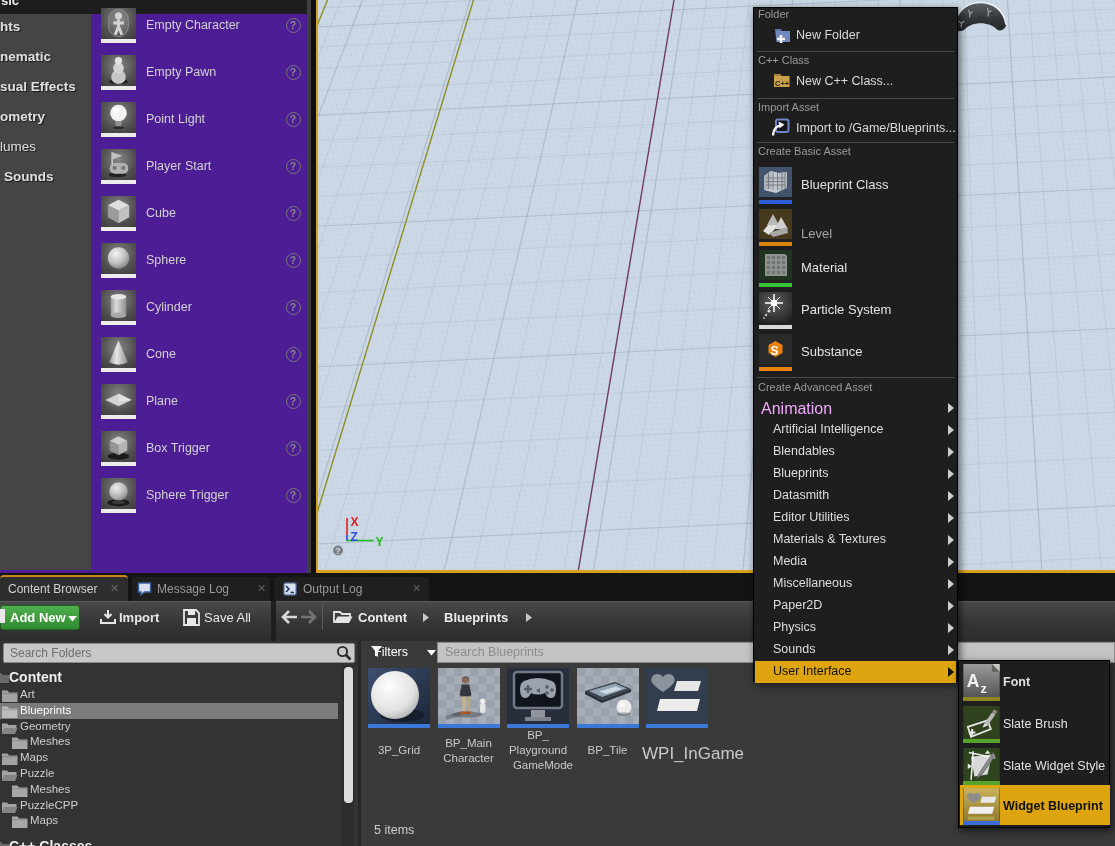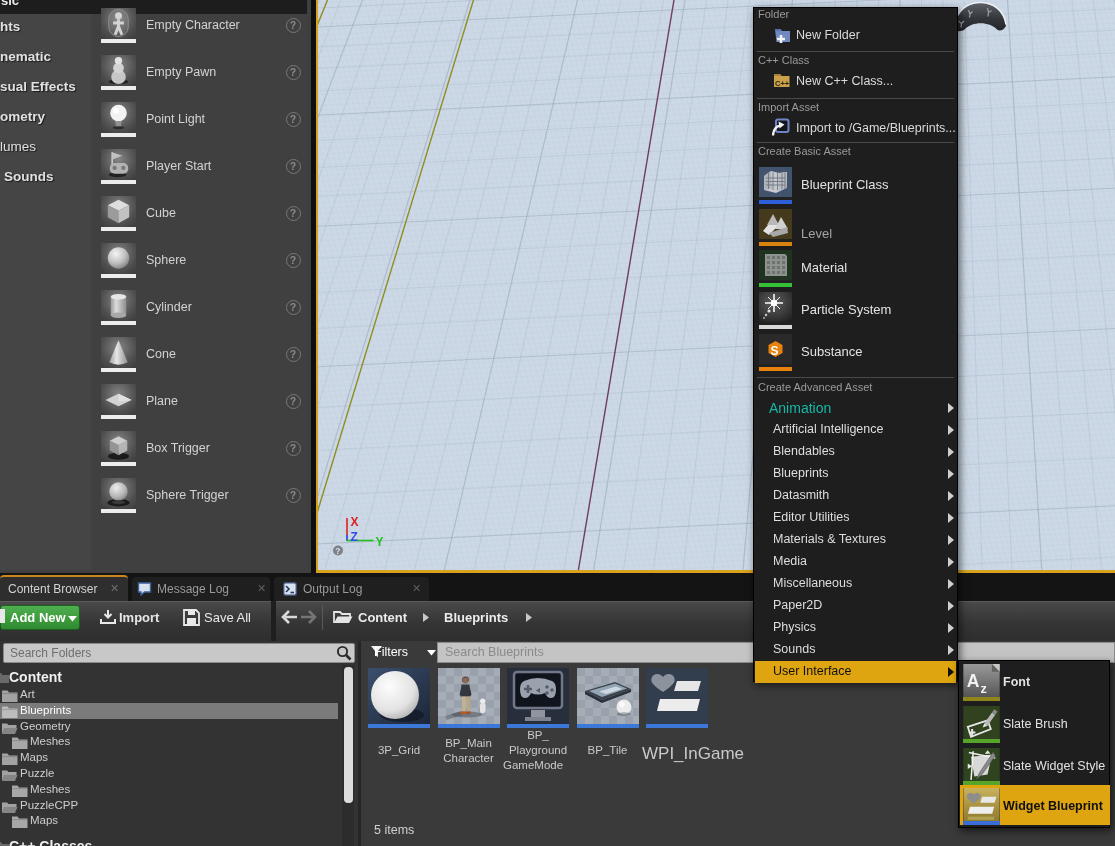--- a/index.html
+++ b/index.html
@@ -112,21 +112,21 @@
 
 <line x1="346.5" y1="518" x2="346.5" y2="535" stroke="#e02020" stroke-width="1.6"></line>
 <line x1="346.5" y1="535" x2="346.5" y2="541" stroke="#2040e0" stroke-width="1.6"></line>
 <line x1="346" y1="540.5" x2="373" y2="540.5" stroke="#20c020" stroke-width="1.6"></line>
 <text x="350" y="526" font-size="12" font-weight="bold" fill="#e02020" font-family="Liberation Sans">X</text>
 <text x="350" y="541" font-size="12" font-weight="bold" fill="#3048e8" font-family="Liberation Sans">Z</text>
 <text x="375" y="546" font-size="12" font-weight="bold" fill="#20c020" font-family="Liberation Sans">Y</text>
 <circle cx="337.5" cy="550.5" r="5" fill="#7d828a"></circle>
 <text x="334.7" y="554.3" font-size="8.5" font-weight="bold" fill="#d8dce2" font-family="Liberation Sans">?</text>
 </svg>
-<div class="a" style="left:0;top:0;width:311px;height:573px;background:#404040;overflow:hidden">
+<div class="a" style="left:0;top:0;width:311px;height:573px;background:#4c1d95;overflow:hidden">
 <div class="a" style="left:0;top:0;width:311px;height:13.5px;background:#1d1d1d"></div>
 <div class="a tl" style="left:1px;top:-7px;width:60px;height:20px;overflow:hidden;font-size:13px;font-weight:bold;color:#ececec">sic</div>
 <div class="a" style="left:0;top:13.5px;width:91px;height:556px;background:#454545"></div>
 <div class="a tl" style="left:0px;top:19px;font-size:13.5px;font-weight:bold;color:#e0e0e0;text-shadow:1px 1px 1px #1a1a1a">hts</div>
 <div class="a tl" style="left:0px;top:49px;font-size:13.5px;font-weight:bold;color:#e0e0e0;text-shadow:1px 1px 1px #1a1a1a">nematic</div>
 <div class="a tl" style="left:0px;top:79px;font-size:13.5px;font-weight:bold;color:#e0e0e0;text-shadow:1px 1px 1px #1a1a1a">sual Effects</div>
 <div class="a tl" style="left:0px;top:109px;font-size:13.5px;font-weight:bold;color:#e0e0e0;text-shadow:1px 1px 1px #1a1a1a">ometry</div>
 <div class="a tl" style="left:0px;top:139px;font-size:13.5px;font-weight:normal;color:#e0e0e0;text-shadow:1px 1px 1px #1a1a1a">lumes</div>
 <div class="a tl" style="left:4px;top:169px;font-size:13.5px;font-weight:bold;color:#e0e0e0;text-shadow:1px 1px 1px #1a1a1a">Sounds</div>
 <div class="a" style="left:306.5px;top:0;width:4.5px;height:573px;background:#3f3f3f"></div>
@@ -486,21 +486,21 @@
 <path d="M21,17 v8 M17,21 h8" stroke="#555c68" stroke-width="2.6"></path>
 <circle cx="40" cy="19" r="1.8" fill="#555c68"></circle>
           <circle cx="45" cy="22" r="1.8" fill="#555c68"></circle>
           <circle cx="40" cy="25" r="1.8" fill="#555c68"></circle>
           <path d="M33,20 l-4,2.5 l4,2.5 z" fill="#555c68"></path>
         </svg>
         <div style="position:absolute;left:0;bottom:0;width:62px;height:4px;background:#3c78d8"></div>
       </div>
 <div class="a" style="left:503.0px;top:156.0px;width:70px;text-align:center;font-size:11.5px;color:#c9c9c9">BP_</div>
 <div class="a" style="left:503.0px;top:171.0px;width:70px;text-align:center;font-size:11.5px;color:#c9c9c9">Playground</div>
-<div class="a" style="left:503.0px;top:186.0px;width:70px;text-align:left;font-size:11.5px;color:#c9c9c9">GameMode</div>
+<div class="a" style="left:503.0px;top:186.0px;width:70px;text-align:right;font-size:11.5px;color:#c9c9c9">GameMode</div>
 <div class="a" style="left:576.5px;top:95px;width:62px;height:60px;background:#1a1a1a">
         <svg width="62" height="56" viewBox="0 0 62 56" style="position:absolute;top:0;left:0">
           <rect width="62" height="56" fill="#a6adb6"></rect>
 <g fill="#99a1ac">
             <rect x="0" y="0" width="8" height="8"></rect>
             <rect x="16" y="0" width="8" height="8"></rect>
             <rect x="32" y="0" width="8" height="8"></rect>
             <rect x="48" y="0" width="8" height="8"></rect>
             <rect x="8" y="8" width="8" height="8"></rect>
             <rect x="24" y="8" width="8" height="8"></rect>
@@ -652,21 +652,21 @@
         <svg width="33" height="33" viewBox="0 0 33 33" style="position:absolute;top:0;left:0">
           <rect width="33" height="30" fill="#2a2a2a"></rect>
 <path d="M16.5,7 l7,4 v8 l-7,4 l-7,-4 v-8 z" fill="#e8820e"></path>
 <text x="11.5" y="20.5" font-size="12" font-weight="bold" fill="#fff" font-family="Liberation Sans">S</text>
         </svg>
         <div style="position:absolute;left:0;bottom:0;width:33px;height:4px;background:#e8820e"></div>
       </div>
       <div class="a tl" style="left:47px;top:336px;font-size:13px;color:#e2e2e2">Substance</div>
       <div class="a" style="left:3px;top:369px;width:197px;height:1px;background:#4a4a4a"></div>
       <div class="a tl" style="left:4px;top:373px;font-size:11px;color:#9a9a9a">Create Advanced Asset</div>
-      <div class="a tl" style="left:15px;top:392px;font-size:14px;color:#14b8a6">Animation</div>
+      <div class="a tl" style="left:7px;top:392px;font-size:16px;color:#f0abfc">Animation</div>
       <svg class="a" style="left:194px;top:395px" width="6" height="10">
         <path d="M0,0 L6,5 L0,10 z" fill="#cfcfcf"></path>
       </svg>
       <div class="a tl" style="left:19px;top:414px;font-size:12.5px;color:#dedede">Artificial Intelligence</div>
       <svg class="a" style="left:194px;top:417px" width="6" height="10">
         <path d="M0,0 L6,5 L0,10 z" fill="#cfcfcf"></path>
       </svg>
       <div class="a tl" style="left:19px;top:436px;font-size:12.5px;color:#dedede">Blendables</div>
       <svg class="a" style="left:194px;top:439px" width="6" height="10">
         <path d="M0,0 L6,5 L0,10 z" fill="#cfcfcf"></path>

